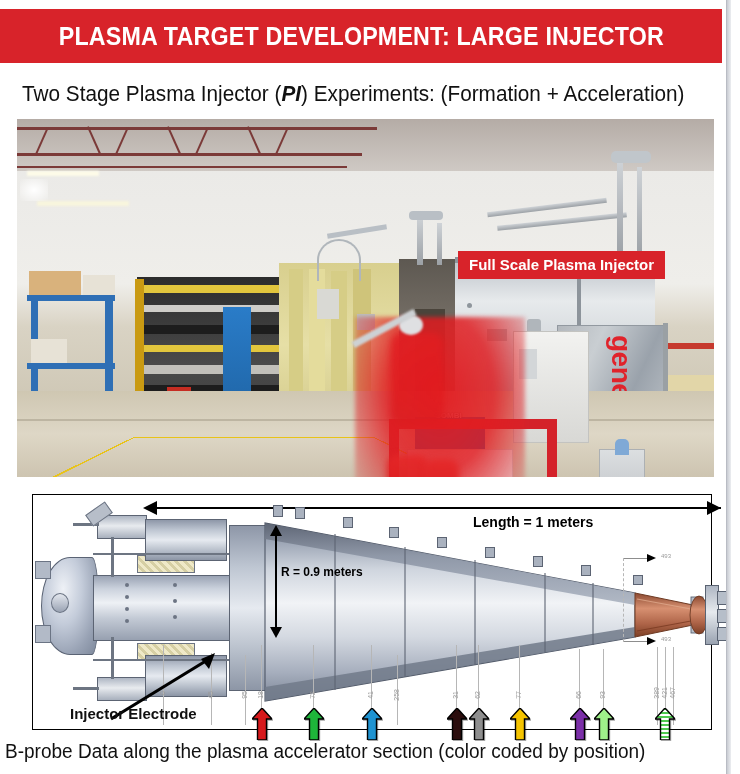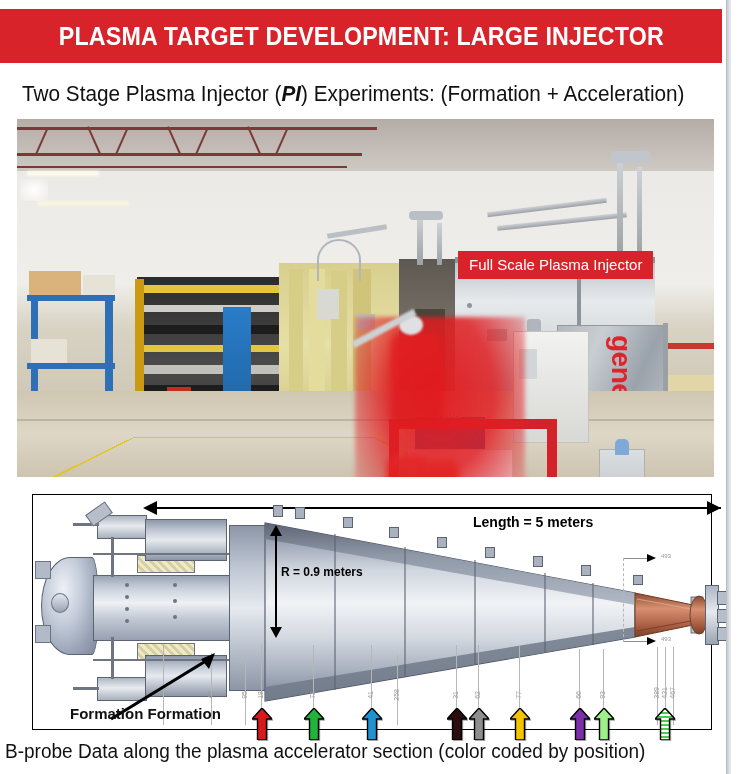--- a/index.html
+++ b/index.html
@@ -108,21 +108,21 @@
   .blur-person2{
     position:absolute;
     background:linear-gradient(to bottom,rgba(230,40,40,.85),rgba(215,25,28,.92) 55%,rgba(180,20,24,.8));
     filter:blur(3px);border-radius:10px;
   }
   .helmet{position:absolute;background:#dfe0e2;border-radius:50%;filter:blur(1.2px);}
 
   
   #photo-label{
     position:absolute;left:441px;top:132px;
-    background:#d8232a;color:#fff;font-weight:normal;font-size:15px;
+    background:#d8232a;color:#fff;font-weight:bold;font-size:15px;
     padding:5px 11px 6px 11px;white-space:nowrap;
   }
 
   
   #cad{
     position:absolute;left:32px;top:494px;width:680px;height:236px;
     background:#ffffff;border:1px solid #000;box-sizing:border-box;overflow:visible;
   }
   .cadpart{position:absolute;}
 
@@ -294,21 +294,21 @@
   <div class="ph" style="left:598px;top:320px;width:14px;height:16px;background:#7fa9d6;border-radius:5px 5px 0 0;"></div>
 
   <div id="photo-label">Full Scale Plasma Injector</div>
 </div>
 
 <div id="cad">
 
   <div class="dimline" style="left:122px;top:12px;width:566px;"></div>
   <div class="dimarrow" style="left:110px;top:6px;border-top:7px solid transparent;border-bottom:7px solid transparent;border-right:14px solid #000;"></div>
   <div class="dimarrow" style="left:674px;top:6px;border-top:7px solid transparent;border-bottom:7px solid transparent;border-left:14px solid #000;"></div>
-  <div id="len-label">Length = 5 meters</div>
+  <div id="len-label">Length = 1 meters</div>
 
   <div class="cadpart" style="left:8px;top:62px;width:56px;height:96px;border-radius:50% 12% 12% 50%/50% 50% 50% 50%;background:radial-gradient(ellipse at 38% 32%,#eef1f6 0%,#c4ccda 38%,#98a2b4 72%,#7b8699 100%);border:1px solid #5a6374;"></div>
   <div class="cadpart" style="left:18px;top:98px;width:16px;height:18px;border-radius:50%;background:linear-gradient(to bottom,#e3e7ee,#9aa3b3);border:1px solid #6b7484;"></div>
   <div class="cadpart" style="left:2px;top:66px;width:14px;height:16px;background:#b2bac7;border:1px solid #6b7484;"></div>
   <div class="cadpart" style="left:2px;top:130px;width:14px;height:16px;background:#b2bac7;border:1px solid #6b7484;"></div>
 
   <div class="cadpart steel-a" style="left:60px;top:80px;width:140px;height:64px;border:1px solid #5c6473;"></div>
   <div class="cadpart" style="left:92px;top:88px;width:4px;height:4px;border-radius:50%;background:#6c7483;"></div>
   <div class="cadpart" style="left:92px;top:100px;width:4px;height:4px;border-radius:50%;background:#6c7483;"></div>
   <div class="cadpart" style="left:92px;top:112px;width:4px;height:4px;border-radius:50%;background:#6c7483;"></div>
@@ -437,21 +437,21 @@
   <div class="tick-lbl" style="left:628px;top:192px;">421</div>
   <div class="vline" style="left:640px;top:152px;height:78px;"></div>
   <div class="tick-lbl" style="left:636px;top:192px;">467</div>
 
   <svg class="cadpart" style="left:70px;top:150px;width:130px;height:78px;" viewBox="0 0 130 78">
     <line x1="8" y1="74" x2="106" y2="14" stroke="#000" stroke-width="3.2"></line>
     <polygon points="112,8 98,14 106,24" fill="#000"></polygon>
   </svg>
 </div>
 
-<div id="formation-label">Formation Formation</div>
+<div id="formation-label">Injector Electrode</div>
 
 <div id="probe-arrow-row" style="position:absolute;left:0;top:700px;width:740px;height:40px;">
 
   <div class="parrow" style="left:252px;top:8px;">
     <svg width="20" height="32" viewBox="0 0 20 32">
         <polygon points="10,0 20,11 14.5,11 14.5,32 5.5,32 5.5,11 0,11" fill="#d7191c" stroke="#000" stroke-width="1.4"></polygon>
       </svg>
   </div>
   <div class="parrow" style="left:304px;top:8px;">
     <svg width="20" height="32" viewBox="0 0 20 32">

